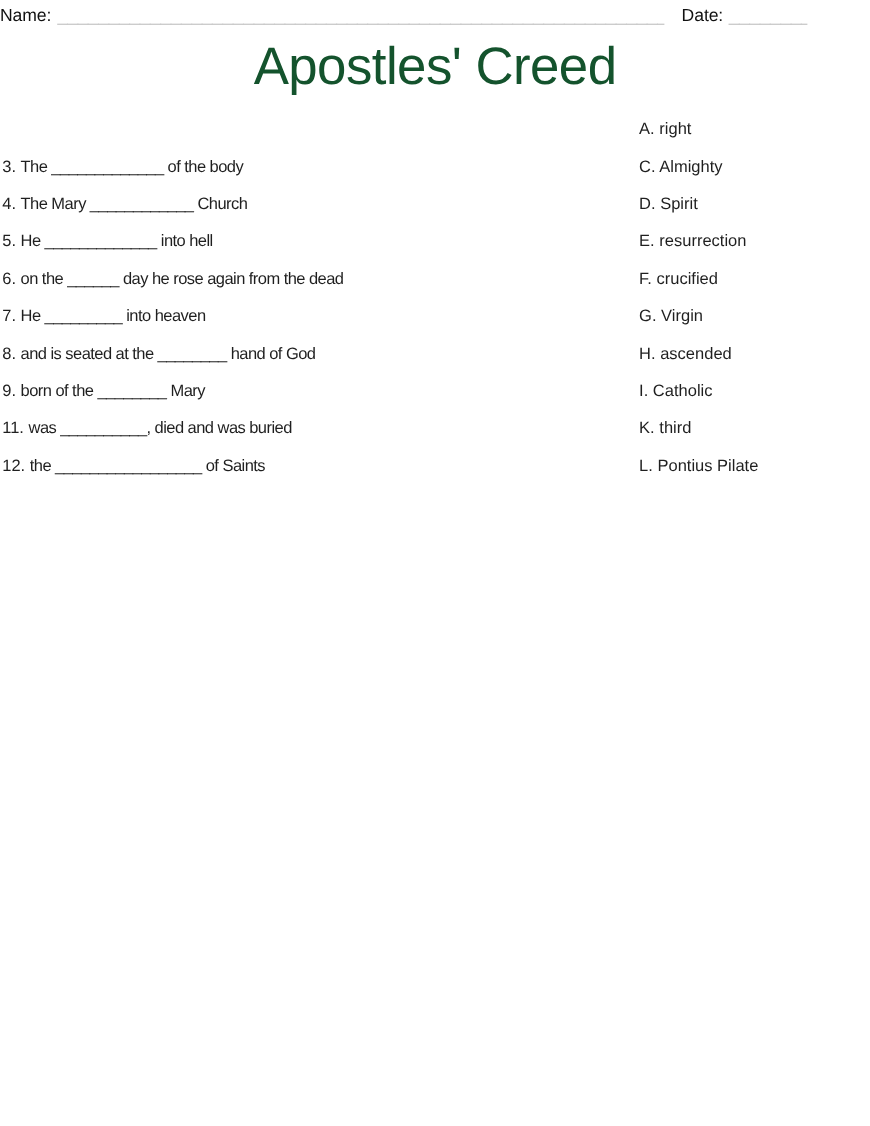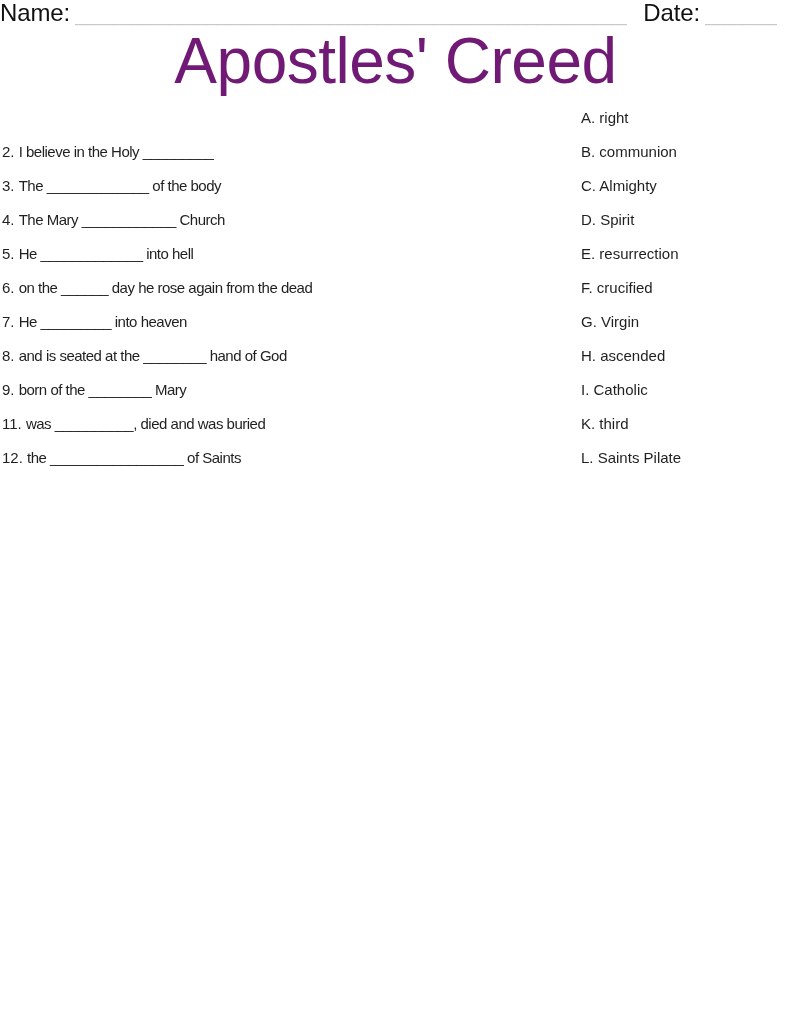--- a/index.html
+++ b/index.html
@@ -22,21 +22,21 @@
     position: absolute;
     top: 0px;
     left: 0px;
     width: 791px;
     height: 28px;
     display: flex;
     align-items: baseline;
     white-space: nowrap;
   }
   .field-label {
-    font-size: 24px;
+    font-size: 16px;
     color: #111111;
     letter-spacing: -0.1px;
     line-height: 26px;
   }
   .rule {
     display: inline-block;
     font-size: 18px;
     line-height: 26px;
     color: #c9c9c9;
     letter-spacing: -0.6px;
@@ -56,24 +56,24 @@
     width: 16px;
   }
 
   
   .title {
     position: absolute;
     top: 30px;
     left: 0px;
     width: 791px;
     text-align: center;
-    font-size: 64px;
+    font-size: 48px;
     line-height: 62px;
     font-weight: 400;
-    color: #701a75;
+    color: #14532d;
     letter-spacing: -0.5px;
     font-family: "Liberation Sans", sans-serif;
   }
 
   
   .sheet {
     position: absolute;
     top: 108px;
     left: 0px;
     width: 791px;
@@ -111,24 +111,20 @@
 </div>
 
 <div class="title">Apostles' Creed</div>
 
 <div class="sheet">
 
   <div class="row">
     <span class="a-cell"><span>A.</span> <span>right</span></span>
   </div>
 
-  <div class="row">
-    <span class="q-cell"><span>2.</span> <span class="blank">I believe in the Holy _________</span></span>
-    <span class="a-cell"><span>B.</span> <span>communion</span></span>
-  </div>
 
   <div class="row">
     <span class="q-cell"><span>3.</span> <span class="blank">The _____________ of the body</span></span>
     <span class="a-cell"><span>C.</span> <span>Almighty</span></span>
   </div>
 
   <div class="row">
     <span class="q-cell"><span>4.</span> <span class="blank">The Mary ____________ Church</span></span>
     <span class="a-cell"><span>D.</span> <span>Spirit</span></span>
   </div>
@@ -159,16 +155,16 @@
   </div>
 
 
   <div class="row">
     <span class="q-cell"><span>11.</span> <span class="blank">was __________, died and was buried</span></span>
     <span class="a-cell"><span>K.</span> <span>third</span></span>
   </div>
 
   <div class="row">
     <span class="q-cell"><span>12.</span> <span class="blank">the _________________ of Saints</span></span>
-    <span class="a-cell"><span>L.</span> <span>Saints Pilate</span></span>
+    <span class="a-cell"><span>L.</span> <span>Pontius Pilate</span></span>
   </div>
 
 </div>
 
 </body></html>

